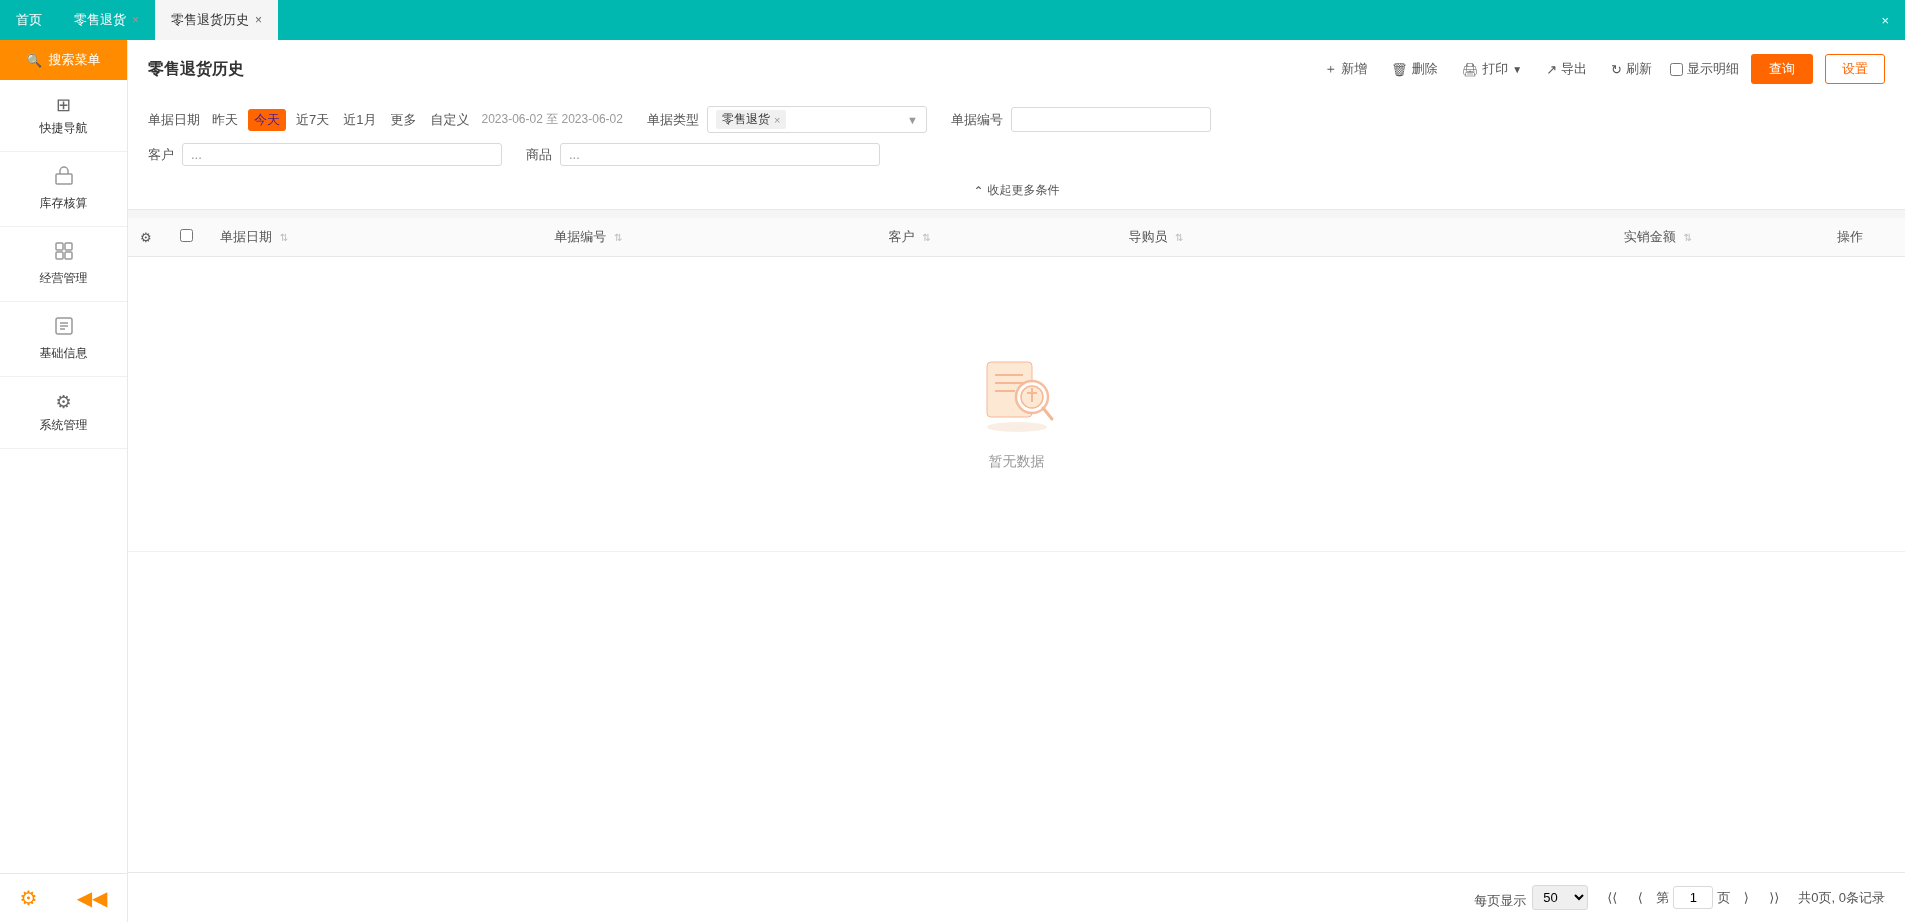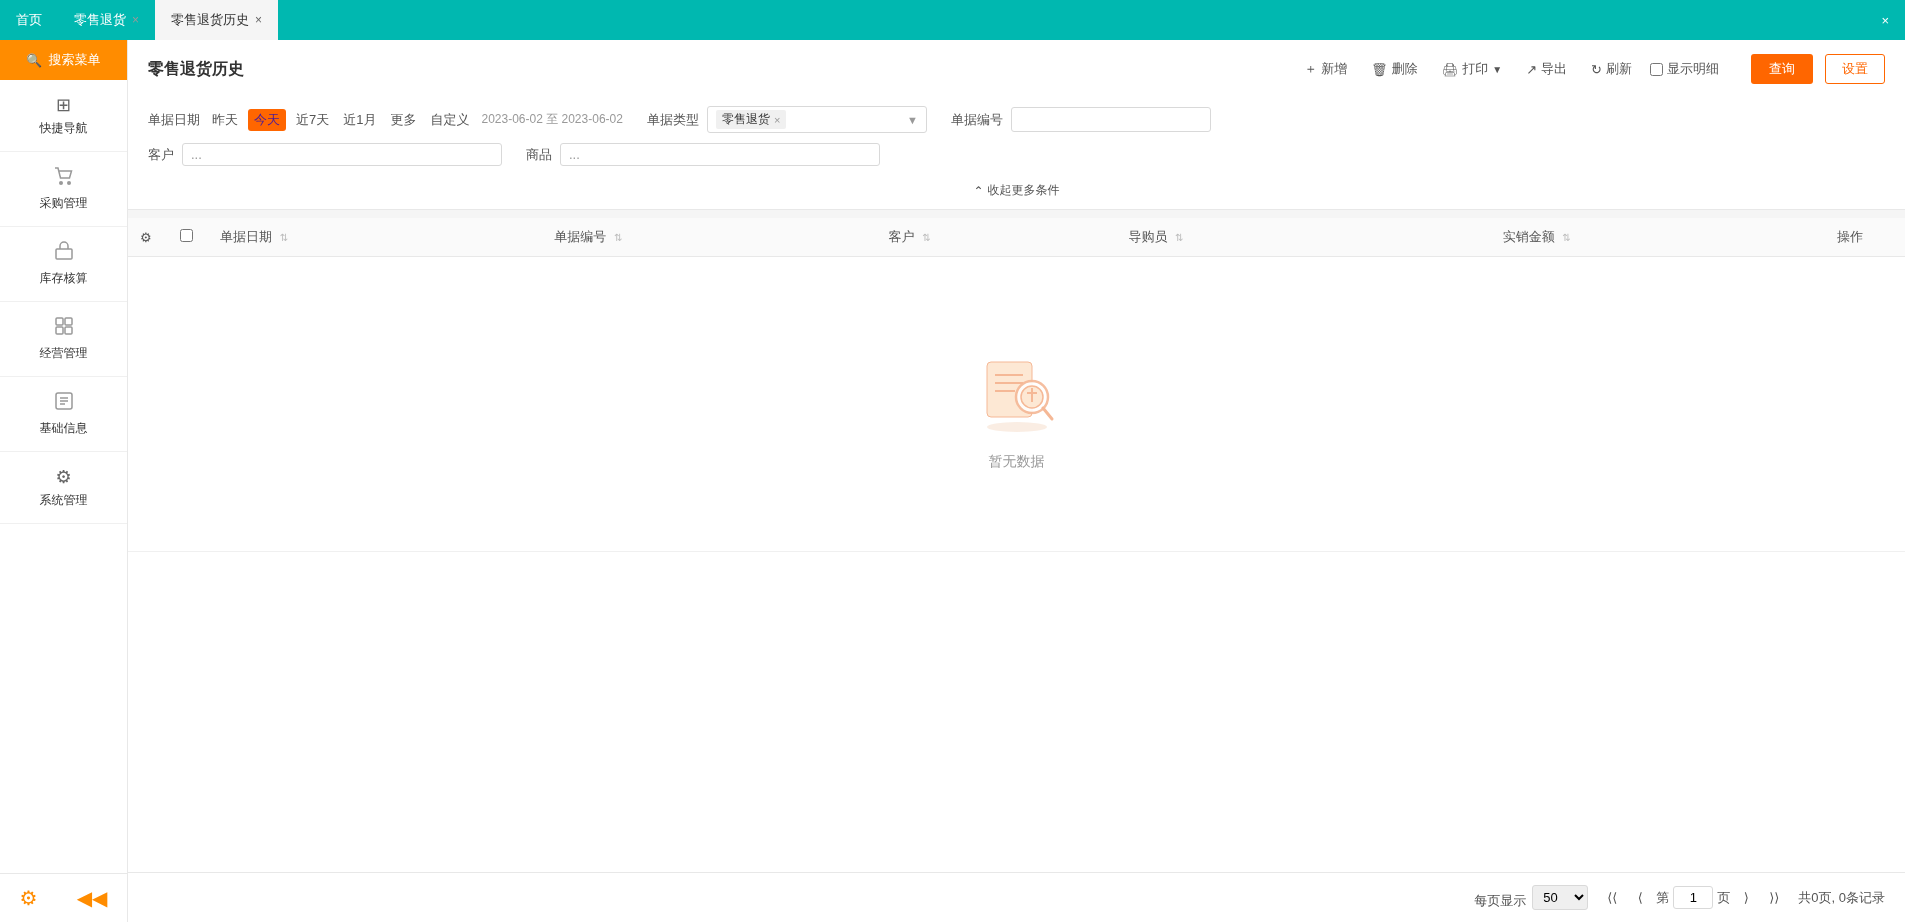--- a/index.html
+++ b/index.html
@@ -153,21 +153,20 @@
       padding: 4px 6px;
     }
     .btn-query {
       background: #ff6600;
       color: #fff;
       border: none;
       padding: 6px 18px;
       border-radius: 3px;
       cursor: pointer;
       font-size: 13px;
-      margin-left: 20px;
     }
     .btn-settings {
       background: #fff;
       color: #ff6600;
       border: 1px solid #ff6600;
       padding: 5px 16px;
       border-radius: 3px;
       cursor: pointer;
       font-size: 13px;
     }
@@ -405,30 +404,20 @@
 
   <div class="sidebar">
     <div class="sidebar-search">
       <span>🔍</span>
       <span>搜索菜单</span>
     </div>
     <div class="sidebar-menu">
       <div class="sidebar-item">
         <span class="icon">⊞</span>
         <span>快捷导航</span>
-      </div>
-      <div class="sidebar-item">
-        <span class="icon">
-          <svg width="20" height="20" viewBox="0 0 20 20" fill="none">
-              <circle cx="7" cy="17" r="2" fill="#999"></circle>
-              <circle cx="15" cy="17" r="2" fill="#999"></circle>
-              <path d="M1 2h3l2.5 10h9l2-7H5" stroke="#999" stroke-width="1.5" fill="none"></path>
-            </svg>
-        </span>
-        <span>采购管理</span>
       </div>
       <div class="sidebar-item">
         <span class="icon">
           <svg width="20" height="20" viewBox="0 0 20 20" fill="none">
               <rect x="2" y="8" width="16" height="10" rx="1" stroke="#999" stroke-width="1.5" fill="none"></rect>
               <path d="M6 8V5a4 4 0 018 0v3" stroke="#999" stroke-width="1.5" fill="none"></path>
             </svg>
         </span>
         <span>库存核算</span>
       </div>
@@ -576,21 +565,21 @@
             </th>
             <th>
               <span>客户</span>
               <span class="sort-icon">⇅</span>
             </th>
             <th>
               <span>导购员</span>
               <span class="sort-icon">⇅</span>
             </th>
             <th style="flex:1;"></th>
-            <th style="text-align:left;">
+            <th style="text-align:center;">
               <span>实销金额</span>
               <span class="sort-icon">⇅</span>
             </th>
             <th class="th-actions">
               <span>操作</span>
             </th>
           </tr>
         </thead>
         <tbody>
           <tr>

